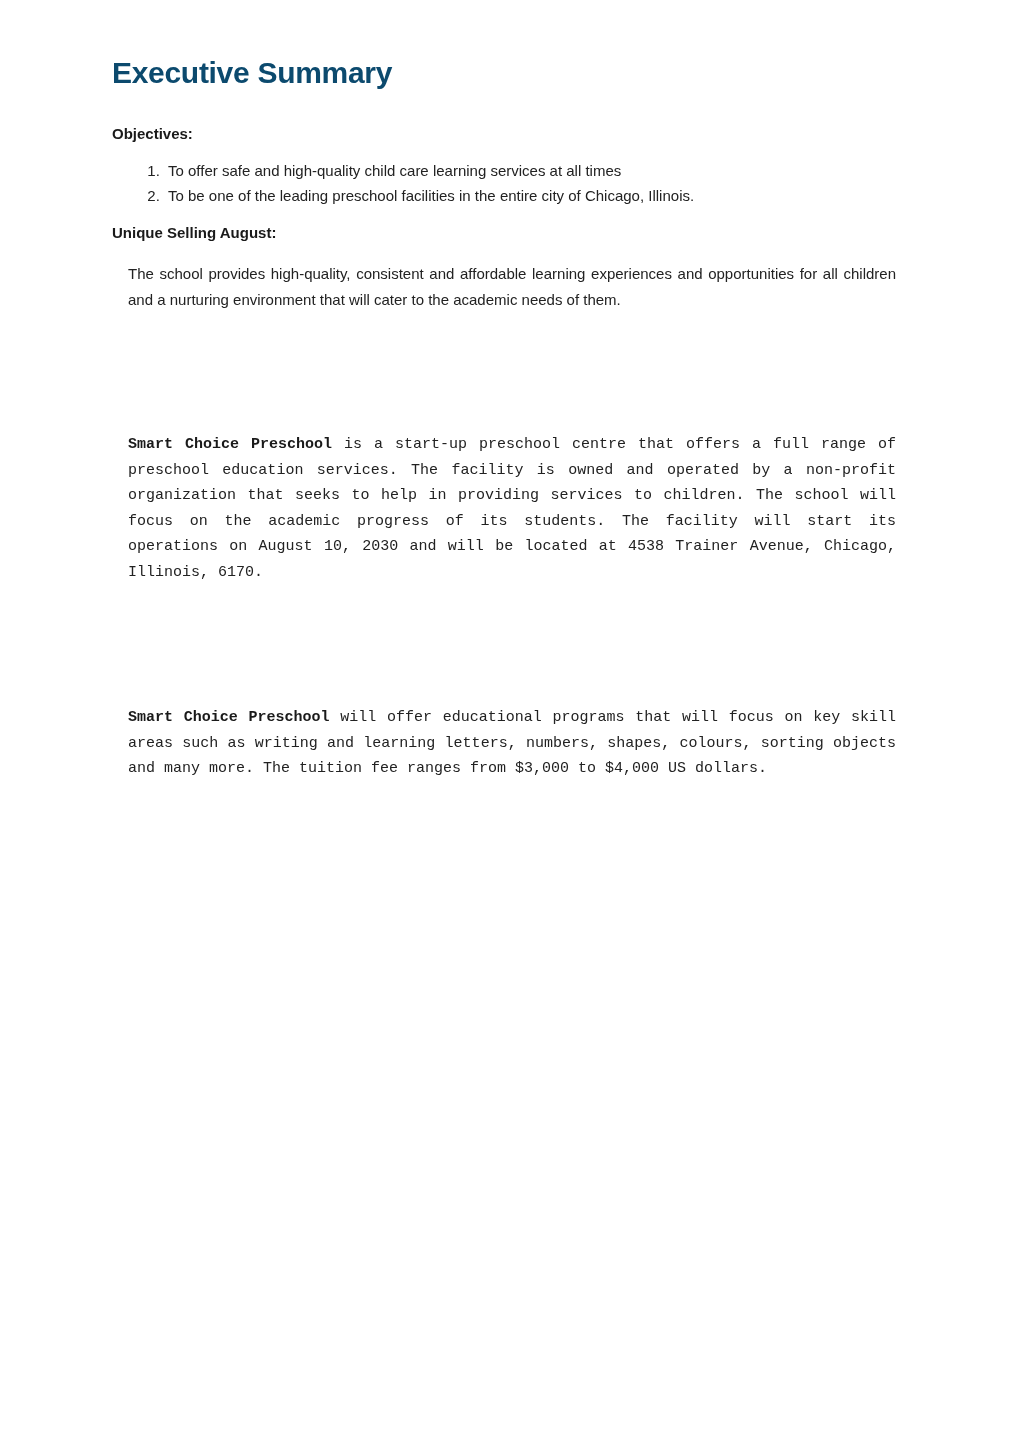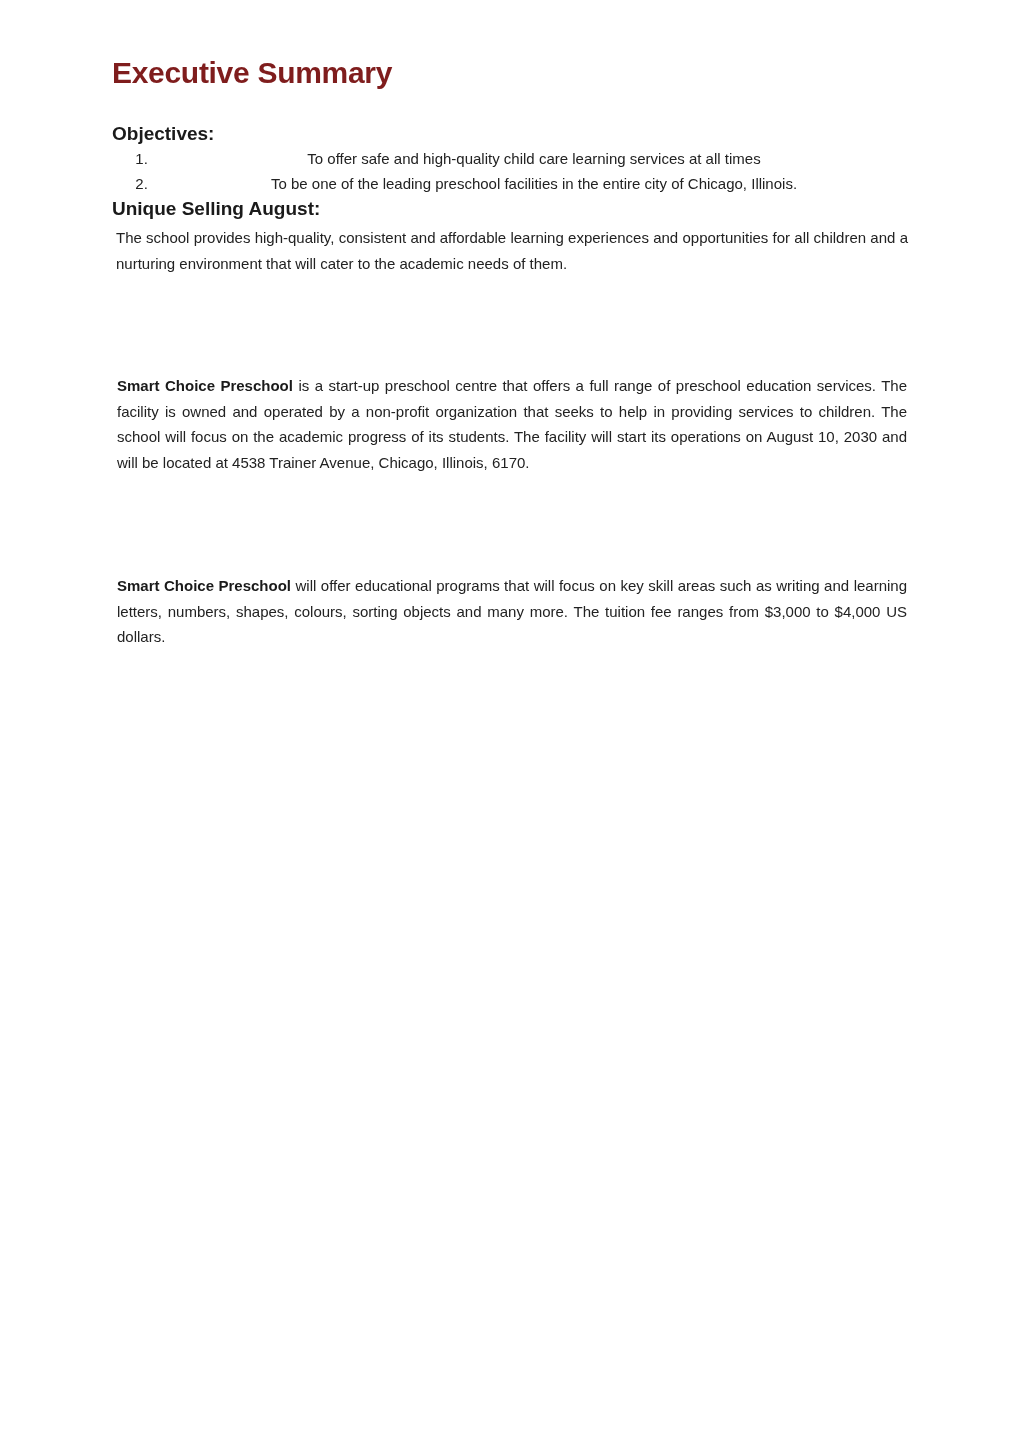--- a/index.html
+++ b/index.html
@@ -21,62 +21,62 @@
     position: absolute;
     left: 112px;
     top: 0;
     width: 800px;
   }
   h1.section-title {
     font-family: "Liberation Sans", sans-serif;
     font-size: 30px;
     font-weight: 700;
     letter-spacing: -0.3px;
-    color: #7f1d1d;
+    color: #0c4a6e;
     margin: 0;
     line-height: 1.2;
   }
   .block-exec { padding-top: 55px; }
   .block-about { padding-top: 56px; }
   .block-products { padding-top: 56px; }
 
   .label-bold {
-    font-size: 19px;
+    font-size: 15px;
     font-weight: 700;
     color: #1a1a1a;
     line-height: 25px;
     margin: 0;
   }
   .objectives-gap { height: 30px; }
 
   ol.objectives {
-    margin: 0;
+    margin: 12px;
     padding: 0 0 0 40px;
     list-style-position: outside;
     list-style-type: decimal;
-    text-align: center;
   }
   ol.objectives li {
     font-size: 15px;
     font-weight: 400;
     line-height: 25px;
     color: #222222;
     padding-left: 4px;
   }
   p.body-text {
     font-size: 15px;
     font-weight: 400;
     line-height: 25.5px;
     color: #222222;
-    margin: 4px;
+    margin: 16px;
     text-align: justify;
     text-justify: inter-word;
   }
   p.body-para {
-    margin: 5px;
+    margin: 16px;
+    font-family: Liberation Mono, monospace;
   }
   .para-gap-lg { height: 32px; }
   .bold-inline {
     font-weight: 700;
     color: #1a1a1a;
   }
   .usp-para {
     text-align: left;
   }
 </style>

